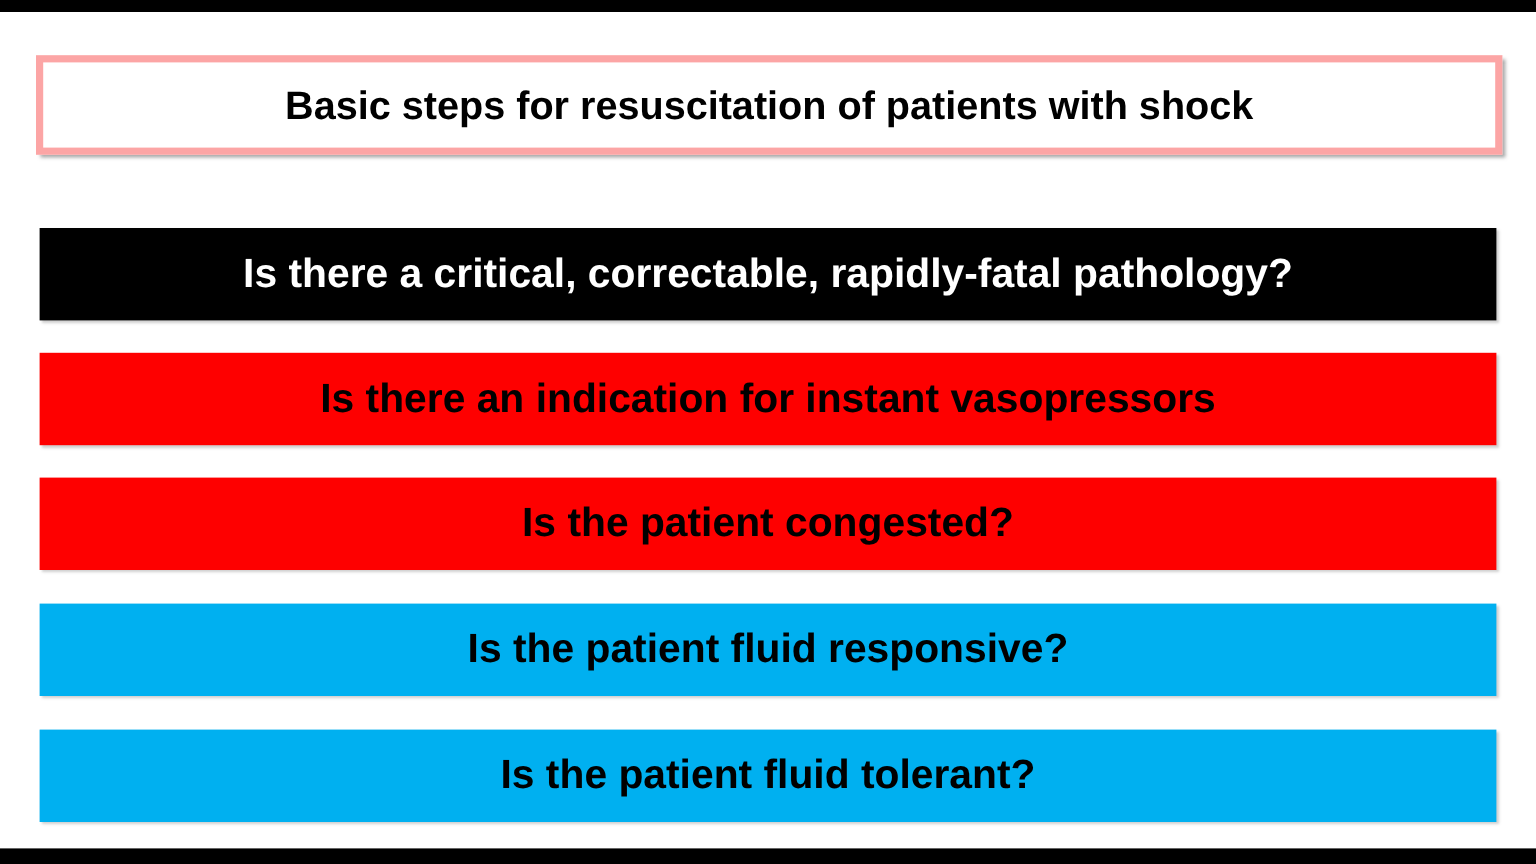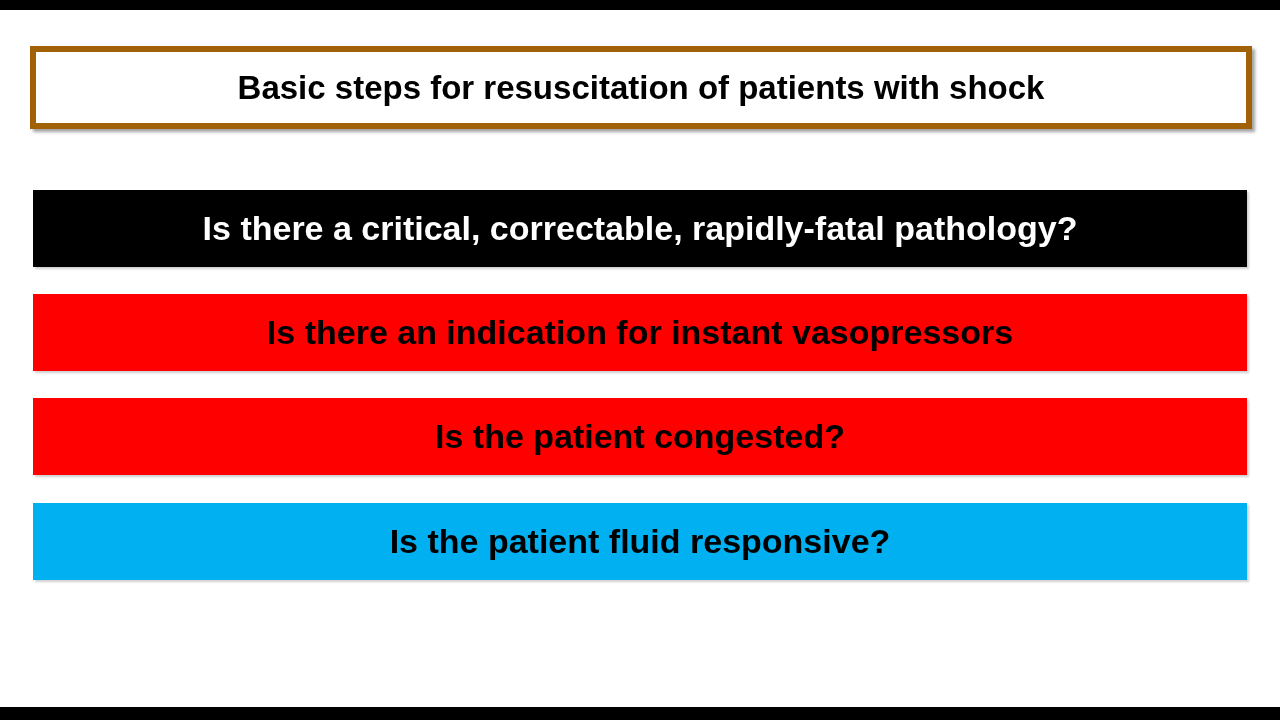--- a/index.html
+++ b/index.html
@@ -26,21 +26,21 @@
   .letterbox.top { top: 0; height: 10px; }
   .letterbox.bottom { bottom: 0; height: 13px; }
 
   .title-box {
     position: absolute;
     left: 30px;
     top: 46px;
     width: 1210px;
     height: 71px;
     background: #ffffff;
-    border: 6px solid #a16207;
+    border: 6px solid #fca5a5;
     box-shadow: 3px 3px 3px rgba(90,90,90,0.55);
     display: flex;
     align-items: center;
     justify-content: center;
   }
   .title-box span {
     font-size: 33px;
     font-weight: 700;
     color: #000000;
     letter-spacing: 0px;
@@ -88,16 +88,19 @@
   </div>
 
   <div class="step-bar" id="step-3" style="background: rgb(0, 176, 240); color: rgb(0, 0, 0);">
     <span>Is the patient fluid responsive?</span>
   </div>
 
   <div class="step-bar" id="step-2" style="background: rgb(254, 0, 0); color: rgb(0, 0, 0);">
     <span>Is the patient congested?</span>
   </div>
 
+  <div class="step-bar" id="step-4" style="background: rgb(0, 176, 240); color: rgb(0, 0, 0);">
+    <span>Is the patient fluid tolerant?</span>
+  </div>
 
   <div class="letterbox bottom"></div>
 
 </div>
 
 </body></html>

